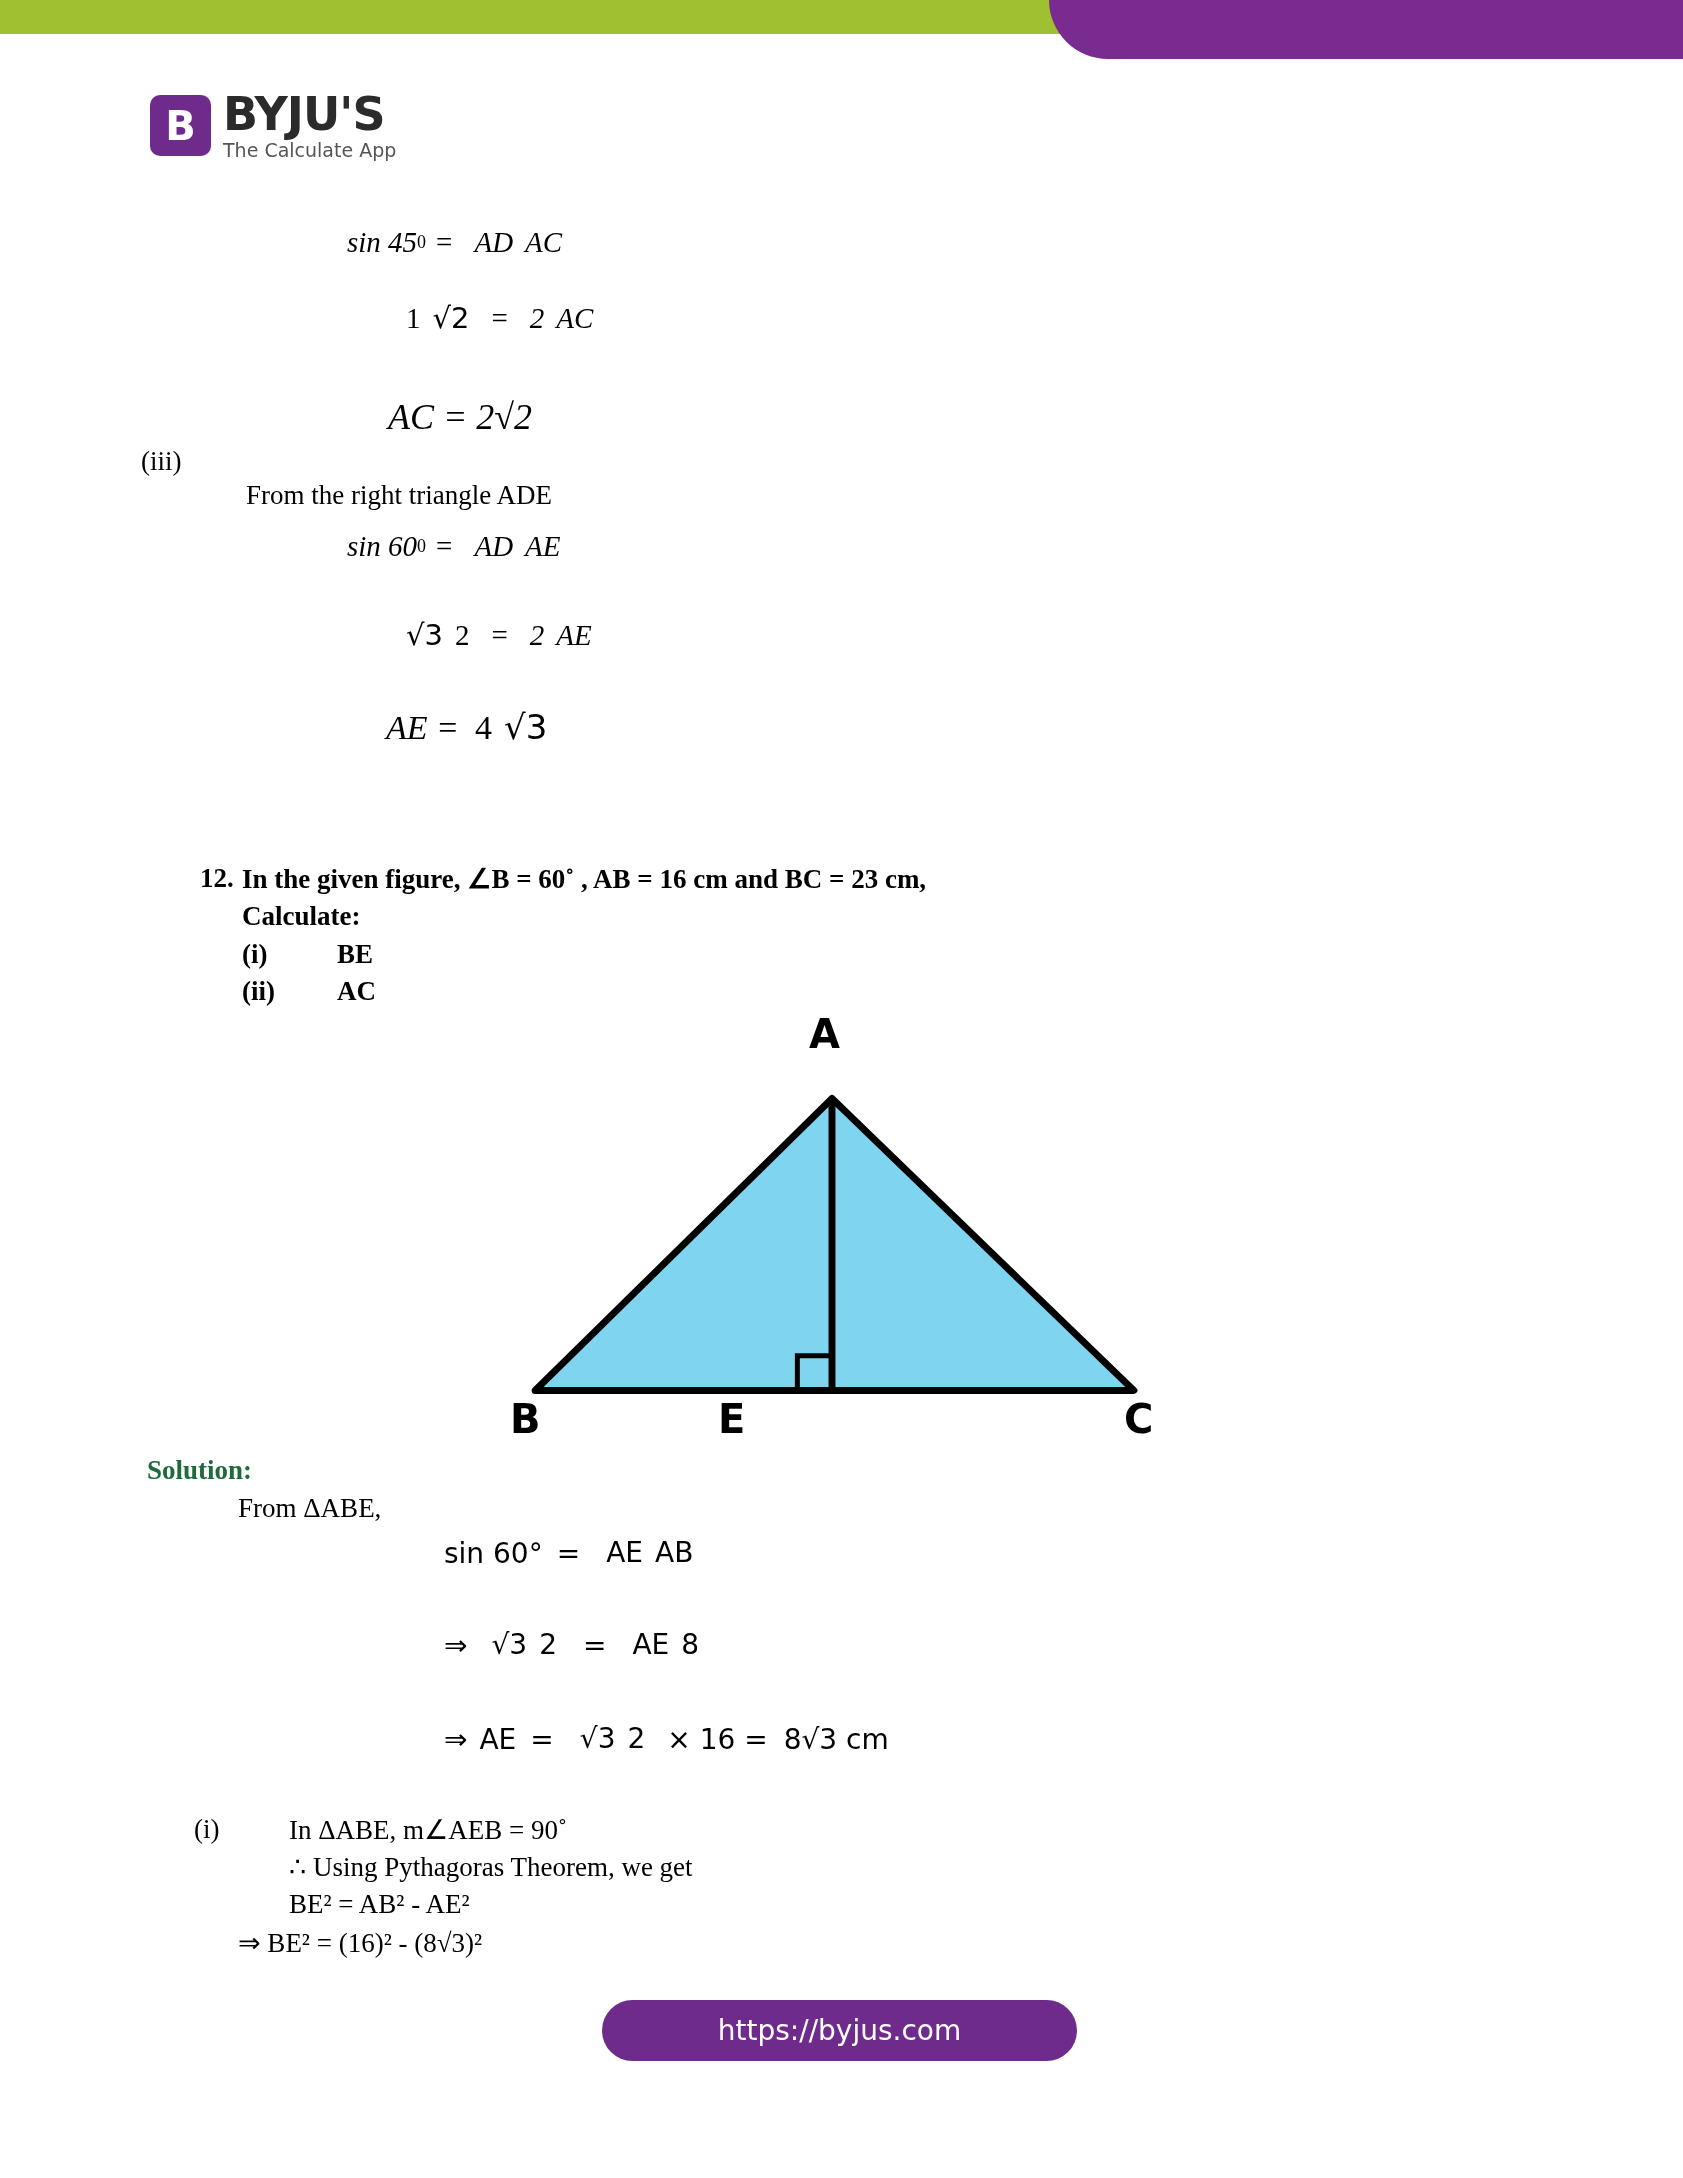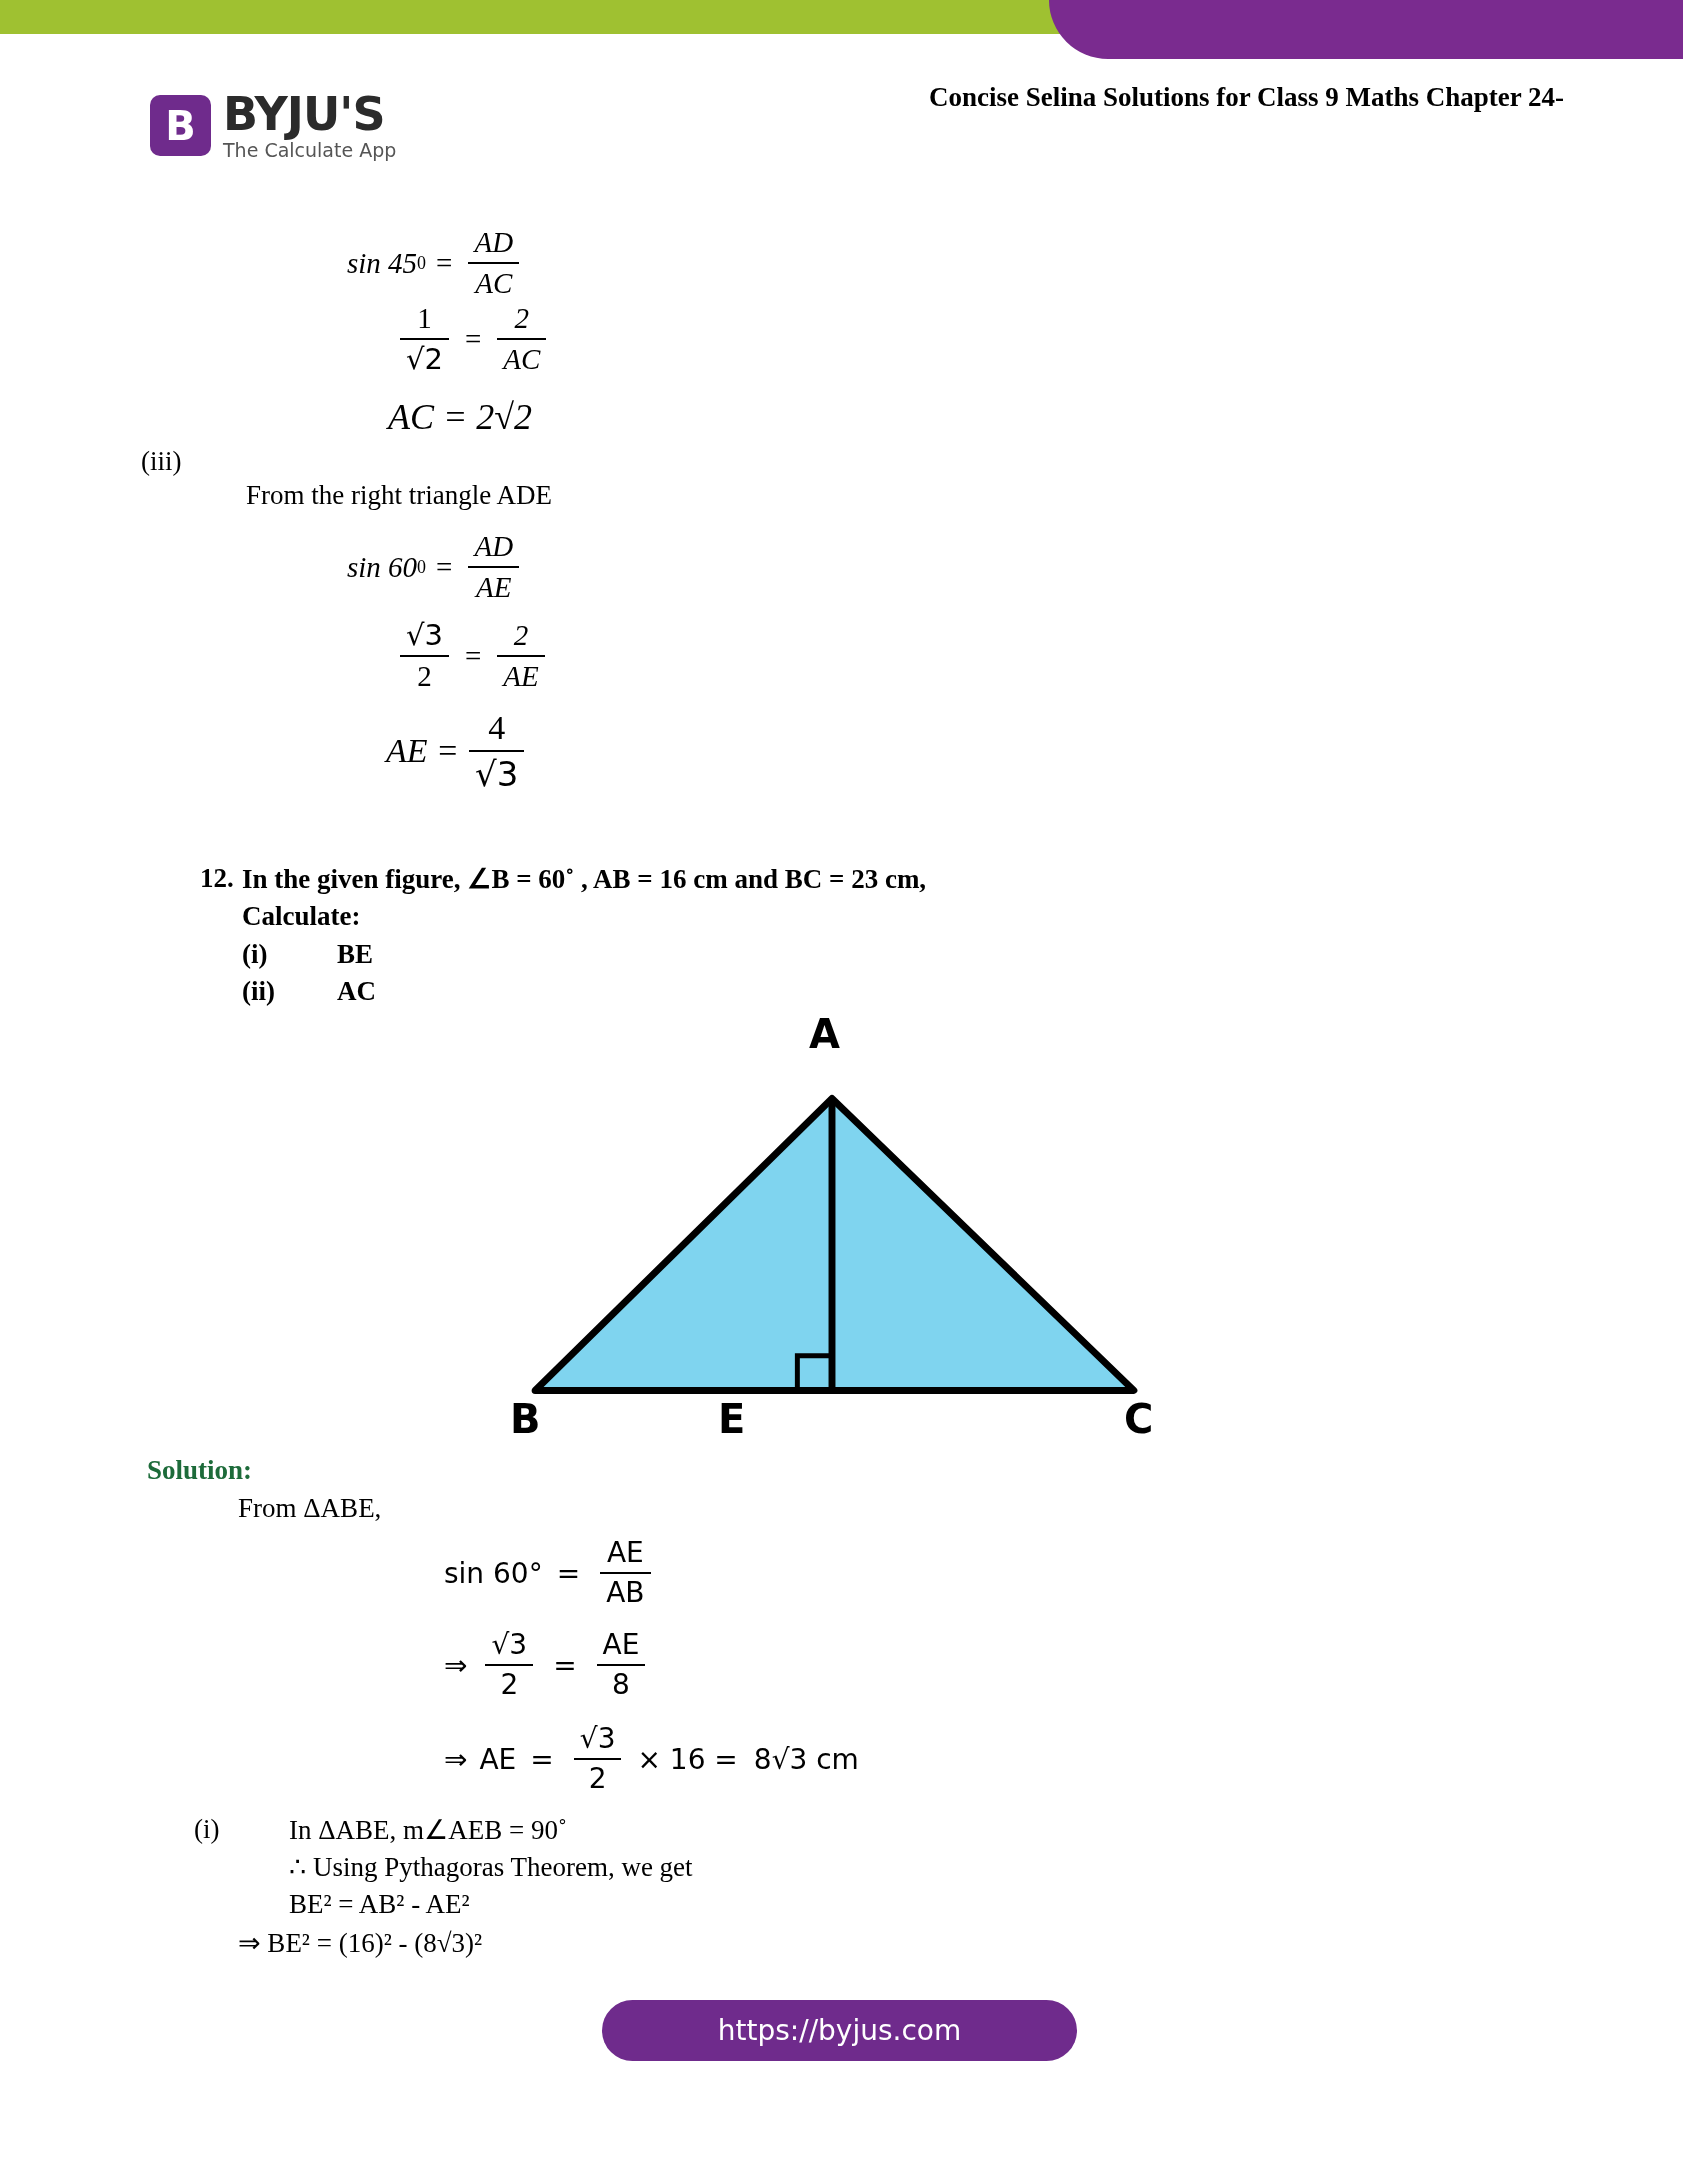--- a/index.html
+++ b/index.html
@@ -94,21 +94,20 @@
   
   .mathrow {
     position: absolute;
     display: flex;
     align-items: center;
     font-family: "Liberation Serif", serif;
     white-space: nowrap;
   }
   .frac {
     display: inline-flex;
-    flex-direction: column;
     align-items: center;
     justify-content: center;
     vertical-align: middle;
     margin: 0 6px;
   }
   .frac .num, .frac .den {
     padding: 0 6px;
     line-height: 1.15;
   }
   .frac .bar {
@@ -166,21 +165,20 @@
   <div class="logo-badge">
     <span>B</span>
   </div>
   <div class="logo-text">
     <div class="logo-title">BYJU'S</div>
     <div class="logo-sub">The Calculate App</div>
   </div>
 </div>
 
 <div class="header-title">
-  <div>Concise Selina Solutions for Class 9 Maths Chapter 24-</div>
 </div>
 
 <div class="mathrow" style="left:347px; top:213px; font-size:29px;margin-top:13px;">
   <span class="ital">sin 45</span>
     <sup>0</sup>
   <span style="margin:0 10px;">=</span>
   <span class="frac ital">
     <span class="num">AD</span>
     <span class="bar"></span>
     <span class="den">AC</span>

